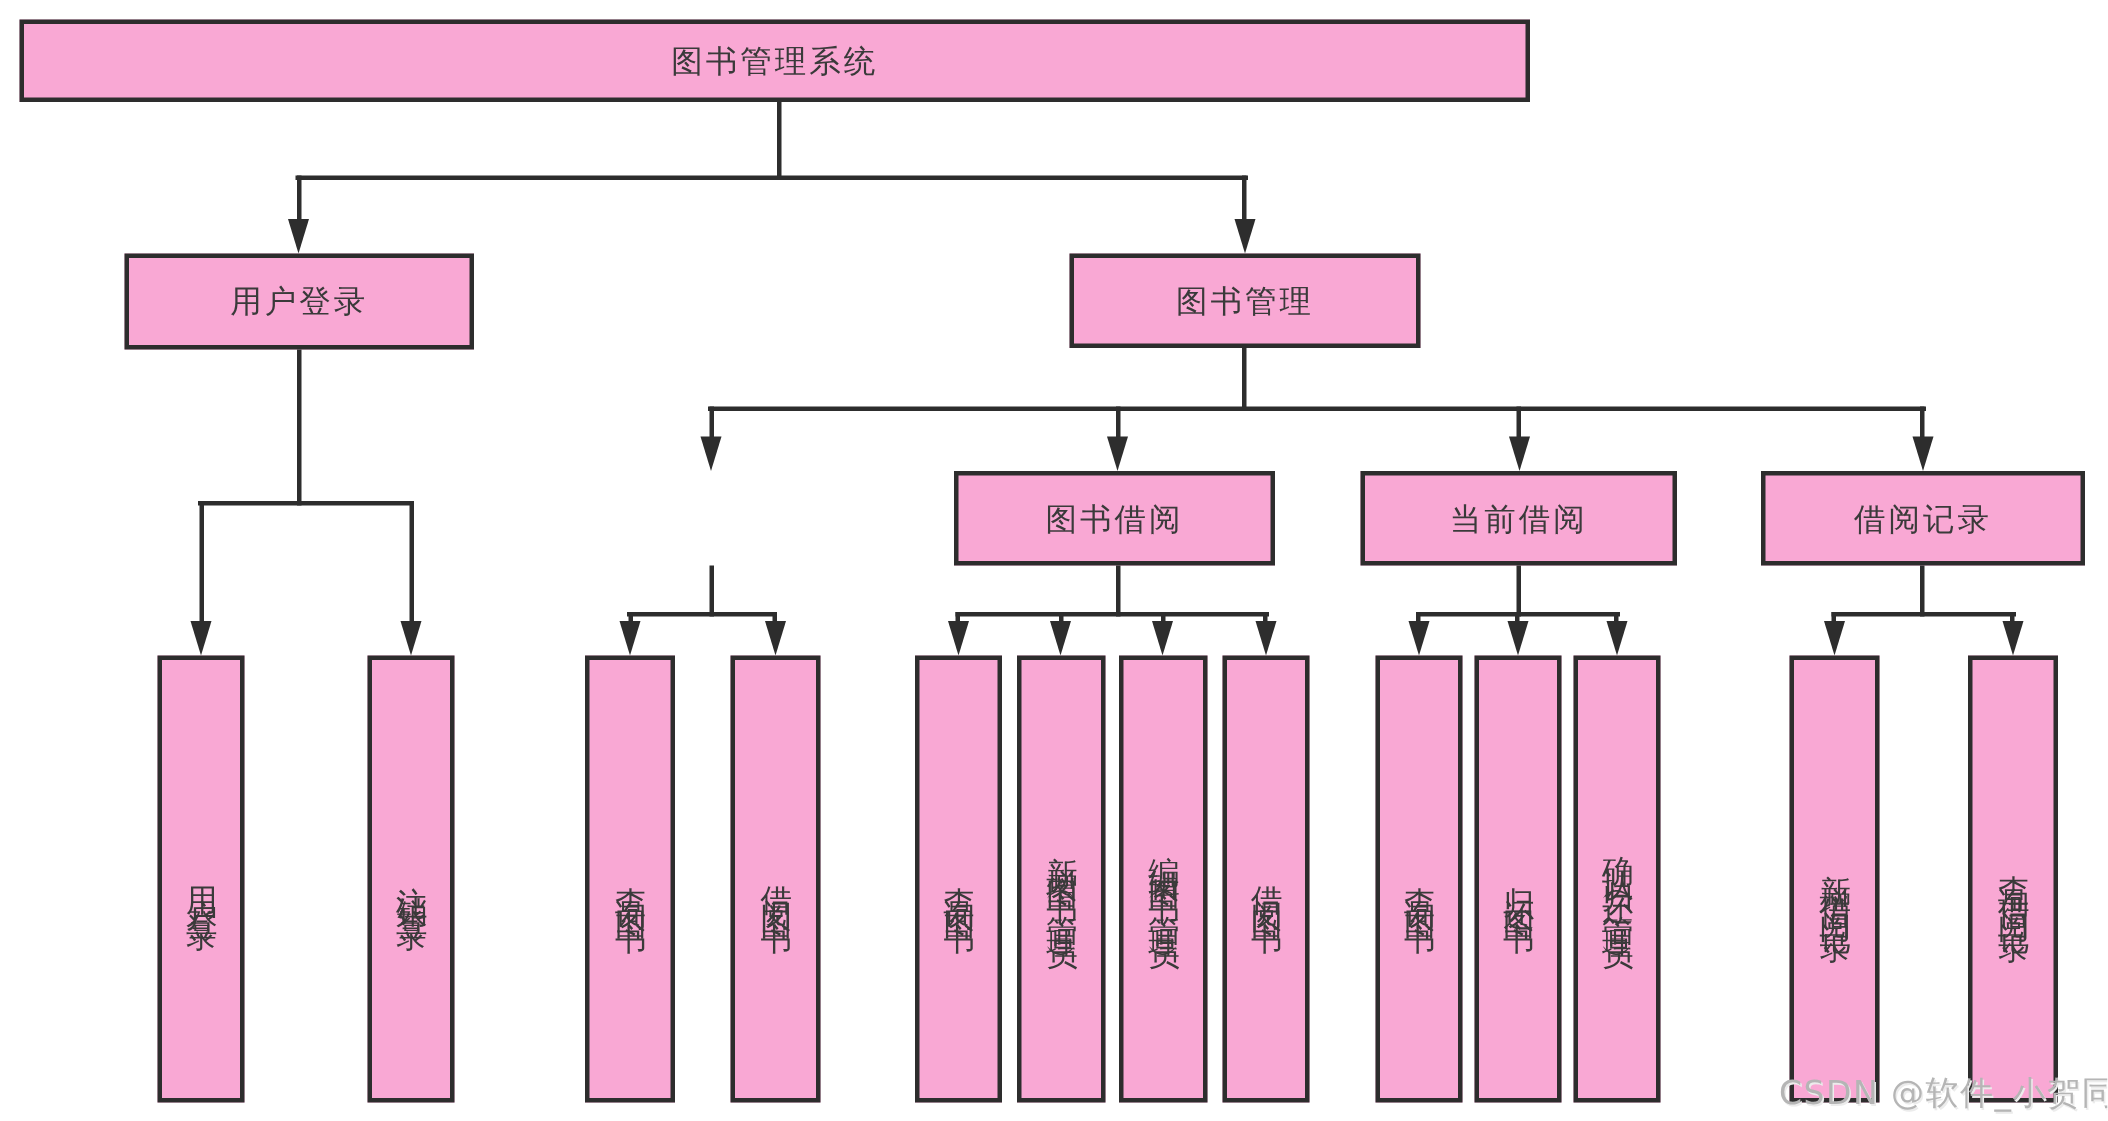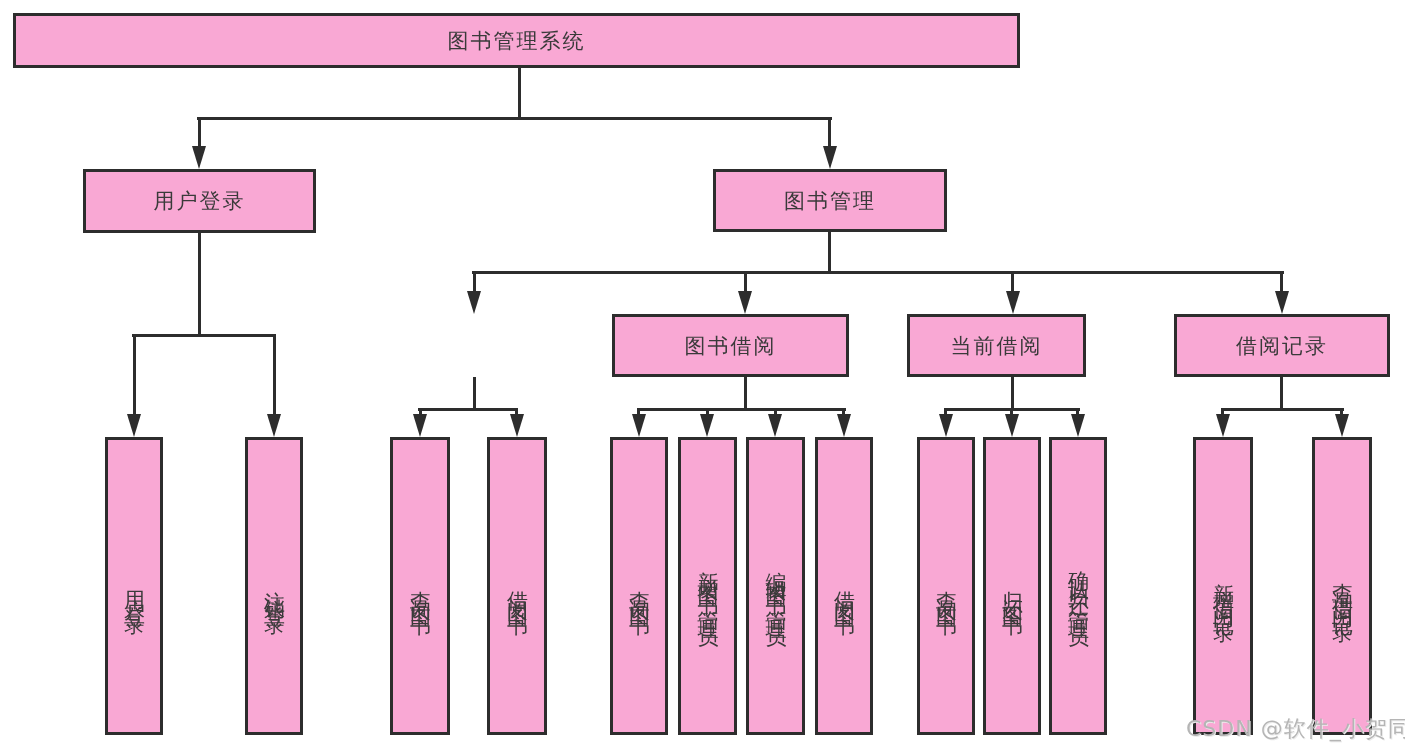--- a/index.html
+++ b/index.html
@@ -30,22 +30,22 @@
 </head>
 <body>
 
 <div id="canvas">
 
   <div class="box hbox" style="left:13px;top:13px;width:1007px;height:55px">图书管理系统</div>
 
   <div class="box hbox" style="left:83px;top:169px;width:233px;height:64px">用户登录</div>
   <div class="box hbox" style="left:713px;top:169px;width:234px;height:63px">图书管理</div>
 
-  <div class="box hbox" style="left:612px;top:314px;width:237px;height:63px">图书借阅</div>
-  <div class="box hbox" style="left:907px;top:314px;width:179px;height:63px">当前借阅</div>
+  <div class="box hbox" style="left:636px;top:314px;width:214px;height:63px">图书借阅</div>
+  <div class="box hbox" style="left:907px;top:314px;width:211px;height:63px">当前借阅</div>
   <div class="box hbox" style="left:1174px;top:314px;width:216px;height:63px">借阅记录</div>
 
   <div class="box vbox" style="left:105px;top:437px;width:58px;height:298px">用户登录</div>
   <div class="box vbox" style="left:245px;top:437px;width:58px;height:298px">注销登录</div>
 
   <div class="box vbox" style="left:390px;top:437px;width:60px;height:298px">查询图书</div>
   <div class="box vbox" style="left:487px;top:437px;width:60px;height:298px">借阅图书</div>
 
   <div class="box vbox" style="left:610px;top:437px;width:58px;height:298px">查询图书</div>
   <div class="box vbox" style="left:678px;top:437px;width:59px;height:298px">新增图书（管理员）</div>

